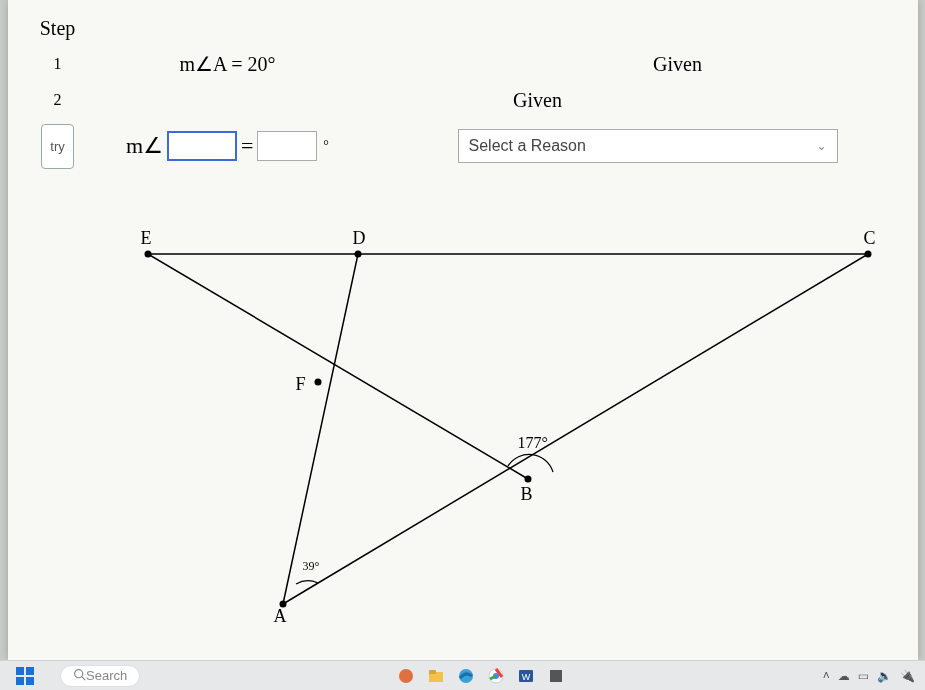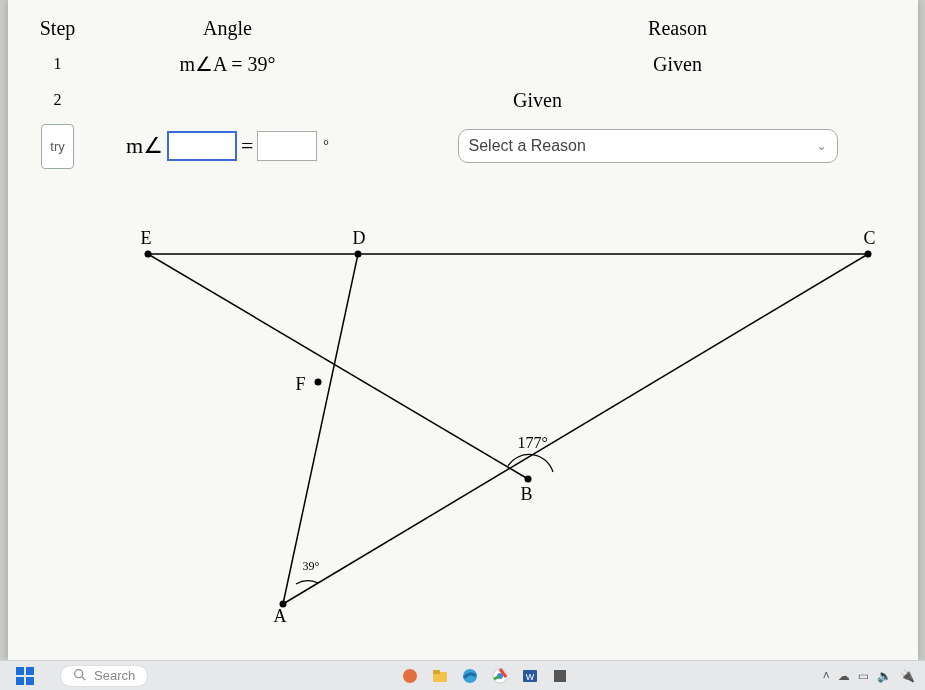--- a/index.html
+++ b/index.html
@@ -9,47 +9,45 @@
   .col-step { width:60px; text-align:center; }
   .col-angle { width:280px; text-align:center; font-size:20px; }
   .col-spacer { flex:0 0 90px; }
   .col-reason { flex:1; text-align:center; font-size:20px; }
   .hdr { font-size:20px; }
   .try-btn { display:inline-block; border:1px solid #9aa; border-radius:4px; background:#fff; padding:14px 8px; font-size:13px; font-family:Arial,sans-serif; color:#555; cursor:pointer; }
   .angle-expr { font-size:22px; display:inline-flex; align-items:center; }
   .angle-input { width:70px; height:30px; border:2px solid #3a6bd8; background:#fff; font-size:18px; text-align:center; margin:0 4px; }
   .value-input { width:60px; height:30px; border:1px solid #aaa; background:#fff; font-size:18px; text-align:center; margin:0 4px; }
   .deg-sup { font-size:14px; vertical-align:super; margin-left:2px; }
-  .reason-select { width:380px; height:34px; border:1px solid #aaa; border-radius:10px; background:#fff; font-size:16px; color:#444; padding:0 10px; display:flex; align-items:center; justify-content:space-between; cursor:pointer; font-family:Arial,sans-serif; }
+  .reason-select { width:380px; height:34px; border:1px solid #aaa; border-radius:0; background:#fff; font-size:16px; color:#444; padding:0 10px; display:flex; align-items:center; justify-content:space-between; cursor:pointer; font-family:Arial,sans-serif; }
   .chev { font-size:12px; color:#888; }
   .figure-wrap { position:relative; width:870px; height:420px; margin-top:40px; }
   .pt-label { position:absolute; font-size:18px; font-family:"Times New Roman",serif; }
   .taskbar { position:absolute; bottom:0; left:0; right:0; height:30px; background:#e6e8ea; border-top:1px solid #cfd2d6; display:flex; align-items:center; padding:0 10px; font-family:Arial,sans-serif; }
-  .search-pill { display:flex; align-items:center; gap:8px; background:#fff; border:1px solid #dcdfe3; border-radius:14px; padding:2px 12px; color:#888; font-size:13px; margin-left:20px; }
+  .search-pill { display:flex; align-items:center; gap:0; background:#fff; border:1px solid #dcdfe3; border-radius:14px; padding:2px 12px; color:#888; font-size:13px; margin-left:20px; }
   .tb-spacer { flex:1; }
   .tb-icon { width:22px; height:22px; margin:0 4px; display:inline-flex; align-items:center; justify-content:center; }
   .win-logo { width:18px; height:18px; display:grid; grid-template-columns:8px 8px; grid-template-rows:8px 8px; gap:2px; }
   .win-logo span { background:#1a6fd8; }
   .tray { display:flex; align-items:center; gap:8px; color:#555; font-size:12px; }
 </style>
 </head>
 <body>
 
 <div class="page">
 
   <div class="proof-row">
     <div class="col-step hdr">Step</div>
-    <div class="col-angle hdr">Angle</div>
     <div class="col-spacer"></div>
-    <div class="col-reason hdr">Reason</div>
   </div>
 
   <div class="proof-row">
     <div class="col-step">1</div>
-    <div class="col-angle">m∠A = 39°</div>
+    <div class="col-angle">m∠A = 20°</div>
     <div class="col-spacer"></div>
     <div class="col-reason">Given</div>
   </div>
 
   <div class="proof-row">
     <div class="col-step">2</div>
     <div class="col-spacer"></div>
     <div class="col-reason">Given</div>
   </div>
 

